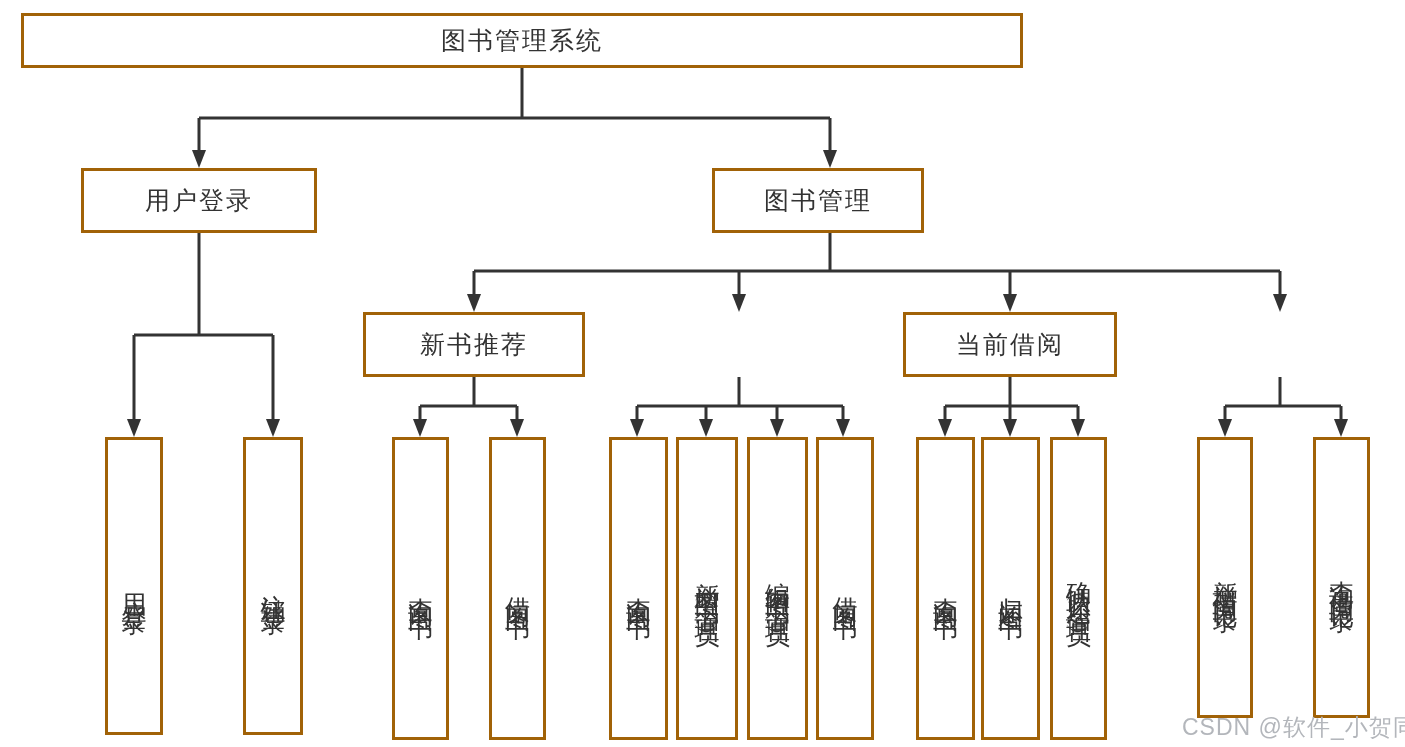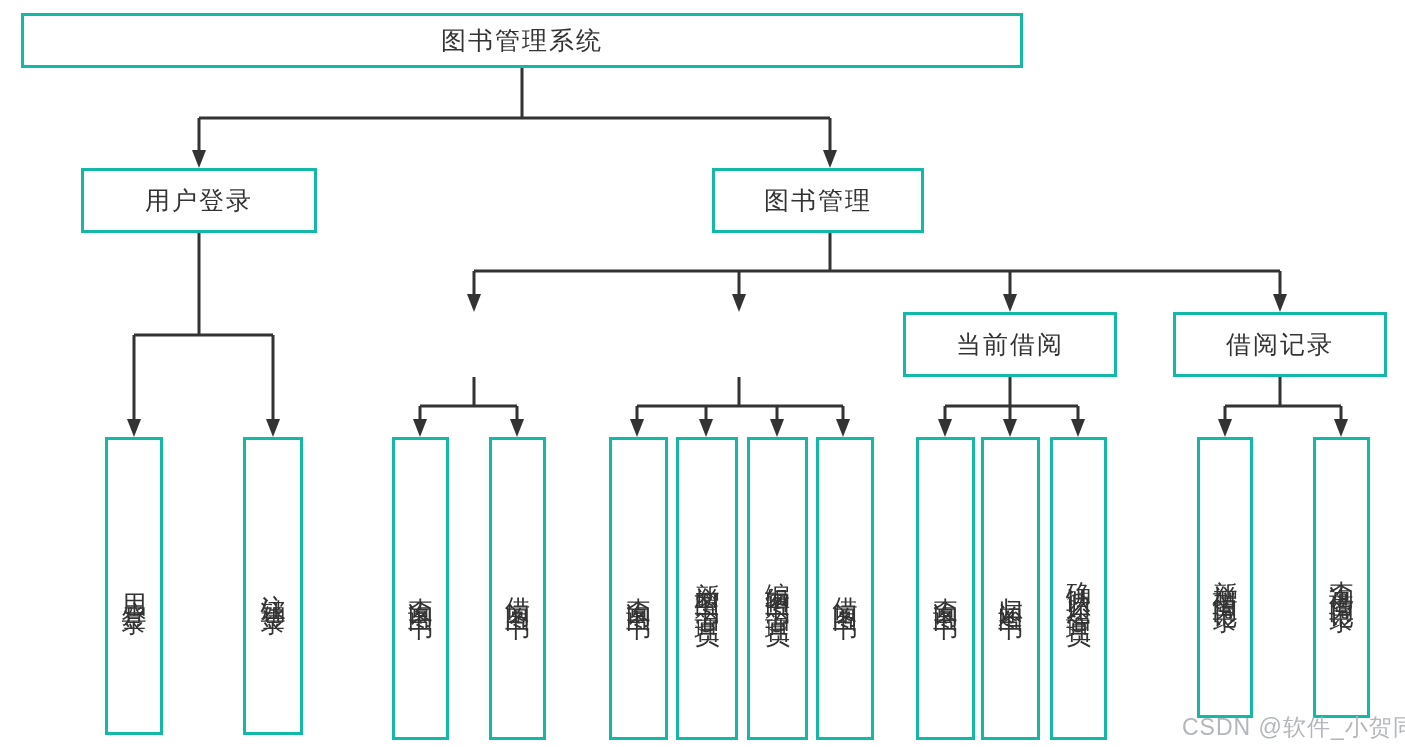--- a/index.html
+++ b/index.html
@@ -13,21 +13,21 @@
   }
   svg.connectors {
     position: absolute;
     left: 0; top: 0;
     z-index: 1;
   }
   .node {
     position: absolute;
     box-sizing: border-box;
     background: #ffffff;
-    border: 3px solid #14b8a6;
+    border: 3px solid #a16207;
     display: flex;
     align-items: center;
     justify-content: center;
     color: #333333;
     font-size: 25px;
     letter-spacing: 2px;
     z-index: 2;
     white-space: nowrap;
   }
   .vnode {
@@ -125,22 +125,22 @@
       <polygon points="1218,419 1232,419 1225,437" fill="#333333" stroke="none"></polygon>
       <polygon points="1334,419 1348,419 1341,437" fill="#333333" stroke="none"></polygon>
     </g>
   </svg>
 
   <div class="node pos-root">图书管理系统</div>
 
   <div class="node pos-login">用户登录</div>
   <div class="node pos-mgmt">图书管理</div>
 
+  <div class="node pos-rec">新书推荐</div>
   <div class="node pos-cur">当前借阅</div>
-  <div class="node pos-hist">借阅记录</div>
 
   <div class="node vnode pos-l0">用户登录</div>
   <div class="node vnode pos-l1">注销登录</div>
 
   <div class="node vnode pos-r0">查询图书</div>
   <div class="node vnode pos-r1">借阅图书</div>
 
   <div class="node vnode pos-b0">查询图书</div>
   <div class="node vnode pos-b1">新增图书（管理员）</div>
   <div class="node vnode pos-b2">编辑图书（管理员）</div>

